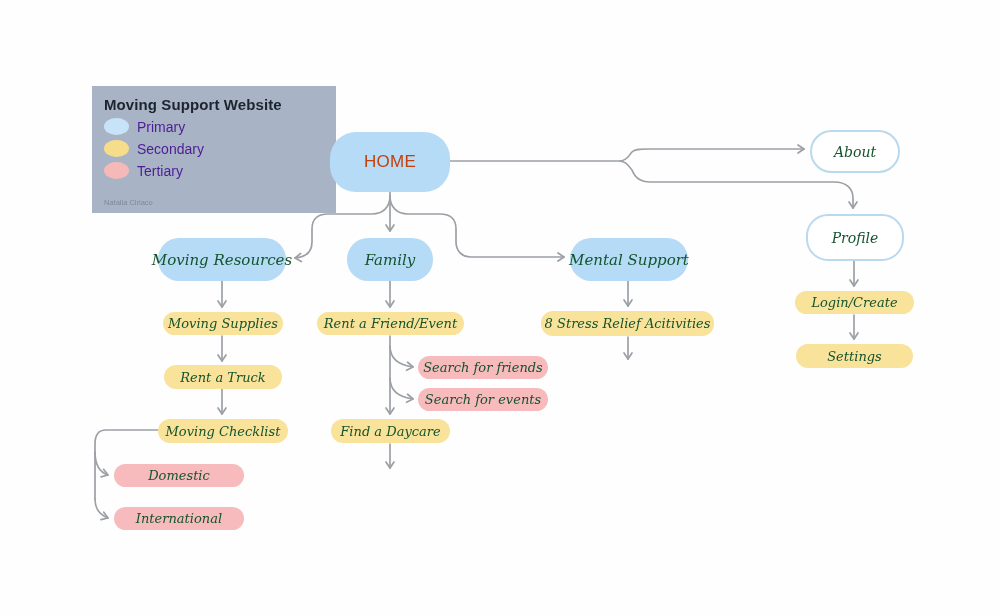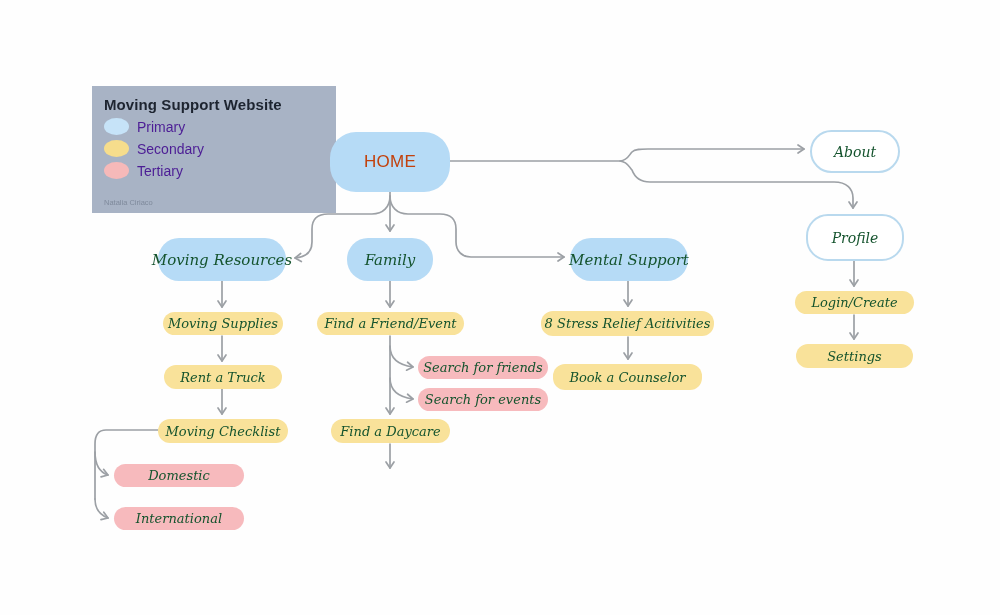--- a/index.html
+++ b/index.html
@@ -130,32 +130,29 @@
     <span>Domestic</span>
   </div>
   <div class="node pill-y hand" style="left:158px;top:419px;width:130px;height:24px">
     <span>Moving Checklist</span>
   </div>
   <div class="node pill-p hand" style="left:114px;top:507px;width:130px;height:23px">
     <span>International</span>
   </div>
 
   <div class="node pill-y hand" style="left:317px;top:312px;width:147px;height:23px">
-    <span>Find a Friend/Event</span>
+    <span>Rent a Friend/Event</span>
   </div>
   <div class="node pill-p hand" style="left:418px;top:356px;width:130px;height:23px">
     <span>Search for friends</span>
   </div>
   <div class="node pill-p hand" style="left:418px;top:388px;width:130px;height:23px">
     <span>Search for events</span>
   </div>
   <div class="node pill-y hand" style="left:331px;top:419px;width:119px;height:24px">
     <span>Find a Daycare</span>
   </div>
 
   <div class="node pill-y hand" style="left:541px;top:311px;width:173px;height:25px">
     <span>8 Stress Relief Acitivities</span>
   </div>
-  <div class="node pill-y hand" style="left:553px;top:364px;width:149px;height:26px">
-    <span>Book a Counselor</span>
-  </div>
 
 </div>
 
 </body></html>

